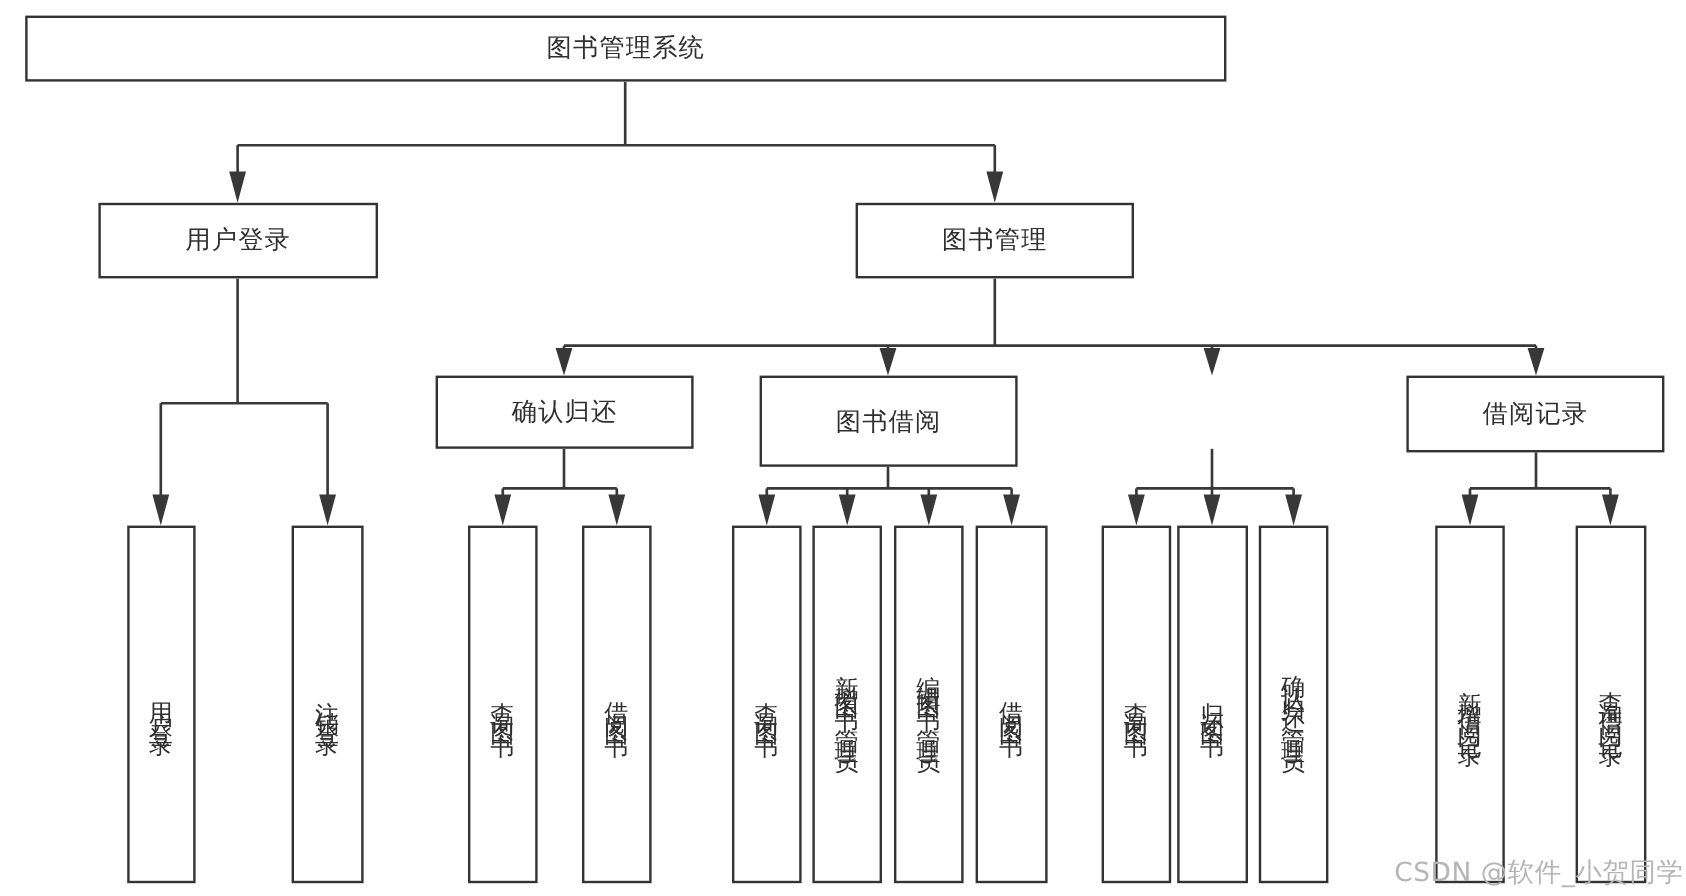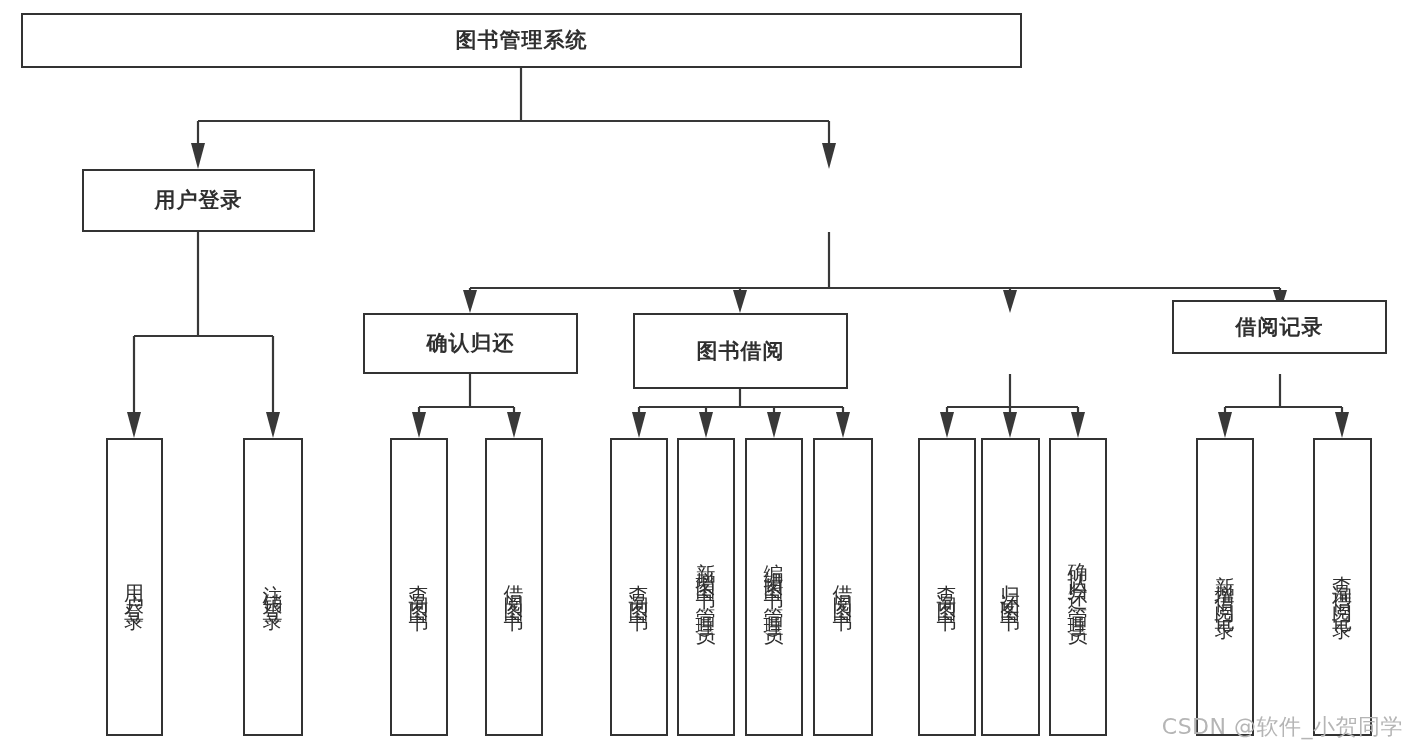--- a/index.html
+++ b/index.html
@@ -14,37 +14,37 @@
   #wires{position:absolute;left:0;top:0;z-index:1;}
   .box{
     position:absolute;
     box-sizing:border-box;
     border:2.5px solid #333333;
     background:#ffffff;
     display:flex;align-items:center;justify-content:center;
     z-index:2;
   }
   .box.h span{
-    font-size:21px;letter-spacing:1px;line-height:1;white-space:nowrap;font-weight:bold;
+    font-size:21px;letter-spacing:1px;line-height:1;white-space:nowrap;
   }
   .box.v span{
     writing-mode:vertical-rl;
     text-orientation:mixed;
     font-size:20px;
     letter-spacing:9px;
     line-height:1;
   }
   
   #n-root {left:21px;  top:13px;  width:1001px;height:55px;}
   #n-l2a  {left:82px;  top:169px; width:233px; height:63px;}
   #n-l2b  {left:713px; top:169px; width:232px; height:63px;}
   #n-l3a  {left:363px; top:313px; width:215px; height:61px;}
   #n-l3b  {left:633px; top:313px; width:215px; height:76px;}
   #n-l3c  {left:903px; top:313px; width:214px; height:61px;}
-  #n-l3d  {left:1172px;top:300px; width:215px; height:54px;}
+  #n-l3d  {left:1172px;top:313px; width:215px; height:64px;}
   .leaf{top:438px;height:298px;}
   #f1 {left:106px; width:57px;}
   #f2 {left:243px; width:60px;}
   #f3 {left:390px; width:58px;}
   #f4 {left:485px; width:58px;}
   #f5 {left:610px; width:58px;}
   #f6 {left:677px; width:58px;}
   #f7 {left:745px; width:58px;}
   #f8 {left:813px; width:60px;}
   #f9 {left:918px; width:58px;}
@@ -127,20 +127,23 @@
     <polygon class="arr" points="1335,412 1349,412 1342,438"></polygon>
   </svg>
 
   <div class="box h" id="n-root">
     <span>图书管理系统</span>
   </div>
 
   <div class="box h" id="n-l2a">
     <span>用户登录</span>
   </div>
+  <div class="box h" id="n-l2b">
+    <span>图书管理</span>
+  </div>
 
   <div class="box h" id="n-l3a">
     <span>确认归还</span>
   </div>
   <div class="box h" id="n-l3b">
     <span>图书借阅</span>
   </div>
   <div class="box h" id="n-l3d">
     <span>借阅记录</span>
   </div>

